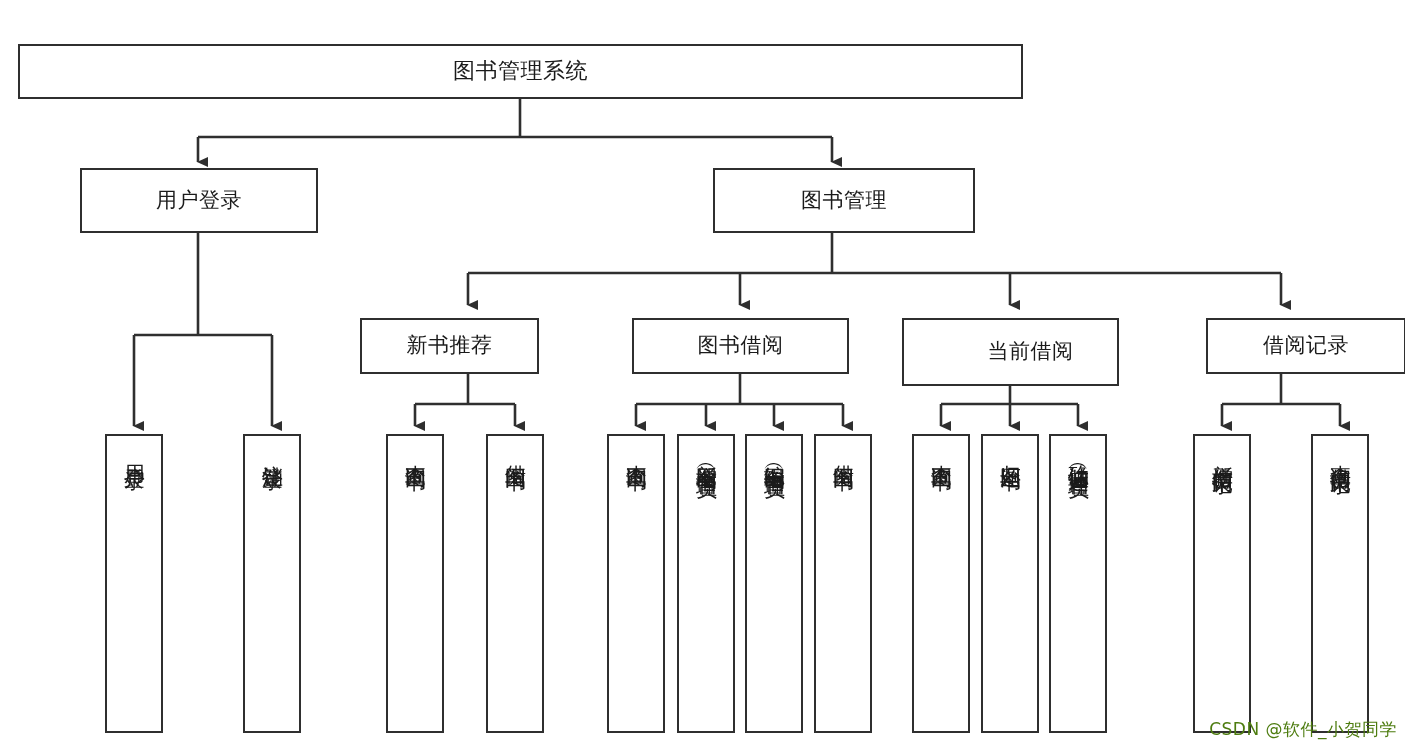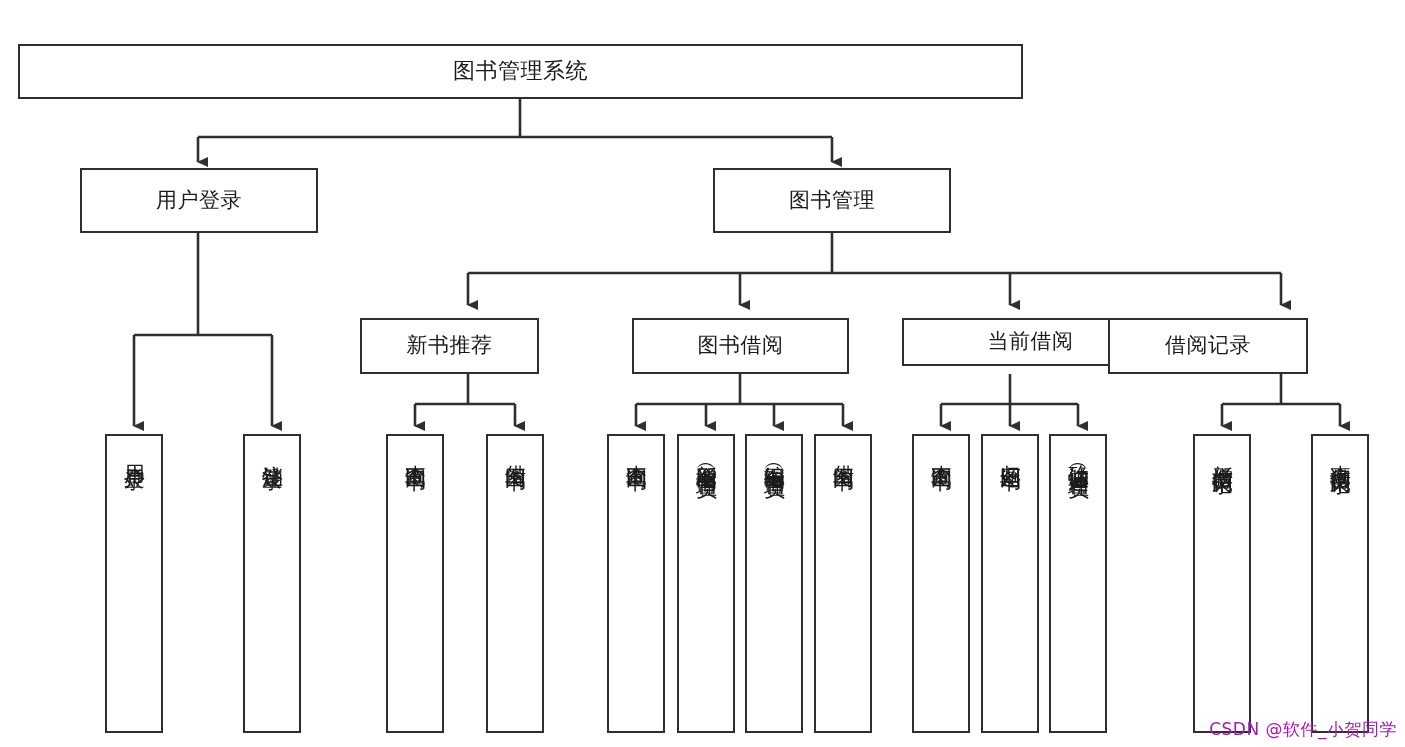--- a/index.html
+++ b/index.html
@@ -58,21 +58,21 @@
     color: #1b1b1b;
   }
   .htext {
     white-space: nowrap;
   }
   .watermark {
     position: absolute;
     right: 8px;
     bottom: 6px;
     font-size: 17px;
-    color: #a21caf;
+    color: #4d7c0f;
     letter-spacing: 0.5px;
     white-space: nowrap;
     user-select: none;
   }
 </style>
 </head>
 <body>
 
 <div id="canvas">
 
@@ -126,34 +126,34 @@
     </g>
   </svg>
 
   <div class="node horiz root" style="left:18px; top:12px; width:1005px; height:55px;margin-top:32px;">
     <span class="htext">图书管理系统</span>
   </div>
 
   <div class="node horiz" style="left:80px; top:168px; width:238px; height:65px;">
     <span class="htext">用户登录</span>
   </div>
-  <div class="node horiz" style="left:713px; top:168px; width:238px; height:65px;">
+  <div class="node horiz" style="left:713px; top:168px; width:262px; height:65px;">
     <span class="htext">图书管理</span>
   </div>
 
   <div class="node horiz" style="left:360px; top:318px; width:179px; height:56px;">
     <span class="htext">新书推荐</span>
   </div>
   <div class="node horiz" style="left:632px; top:318px; width:217px; height:56px;">
     <span class="htext">图书借阅</span>
   </div>
-  <div class="node horiz" style="left:902px; top:318px; width:217px; height:48px;padding-left:40px;">
+  <div class="node horiz" style="left:902px; top:318px; width:217px; height:68px;padding-left:40px;">
     <span class="htext">当前借阅</span>
   </div>
-  <div class="node horiz" style="left:1108px; top:318px; width:200px; height:56px;">
+  <div class="node horiz" style="left:1206px; top:318px; width:200px; height:56px;">
     <span class="htext">借阅记录</span>
   </div>
 
   <div class="node leaf" style="left:105px; top:434px; width:58px; height:299px;">
     <span class="vtext">用户登录</span>
   </div>
   <div class="node leaf" style="left:243px; top:434px; width:58px; height:299px;">
     <span class="vtext">注销登录</span>
   </div>
 

